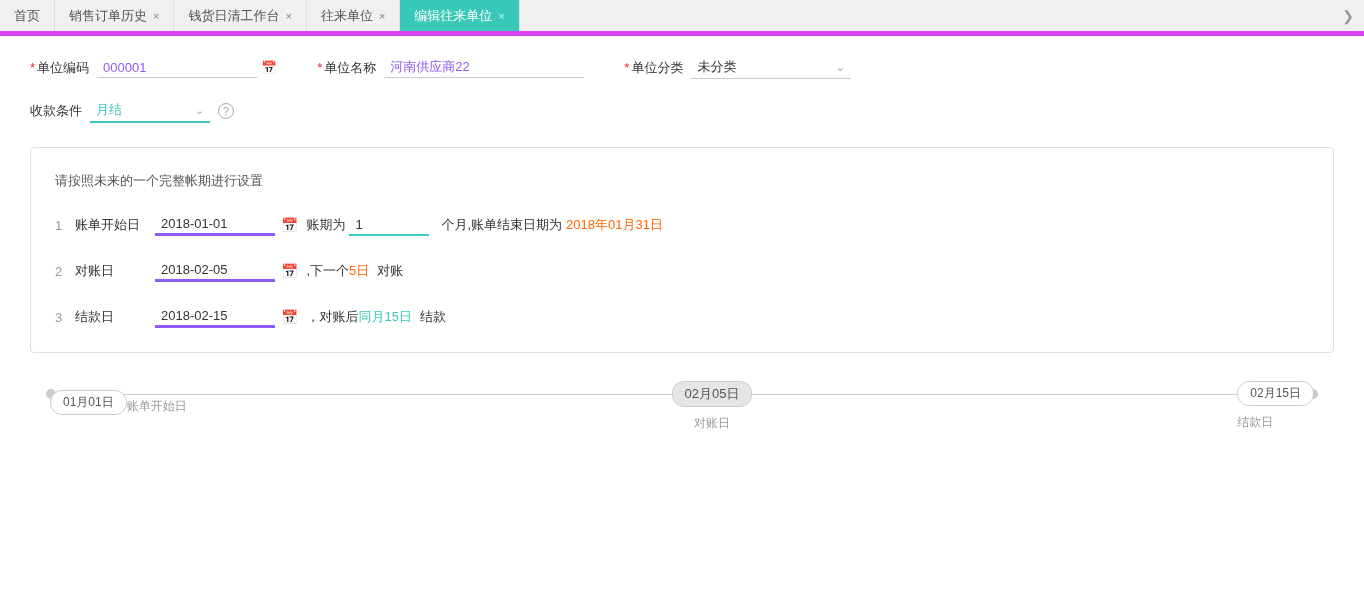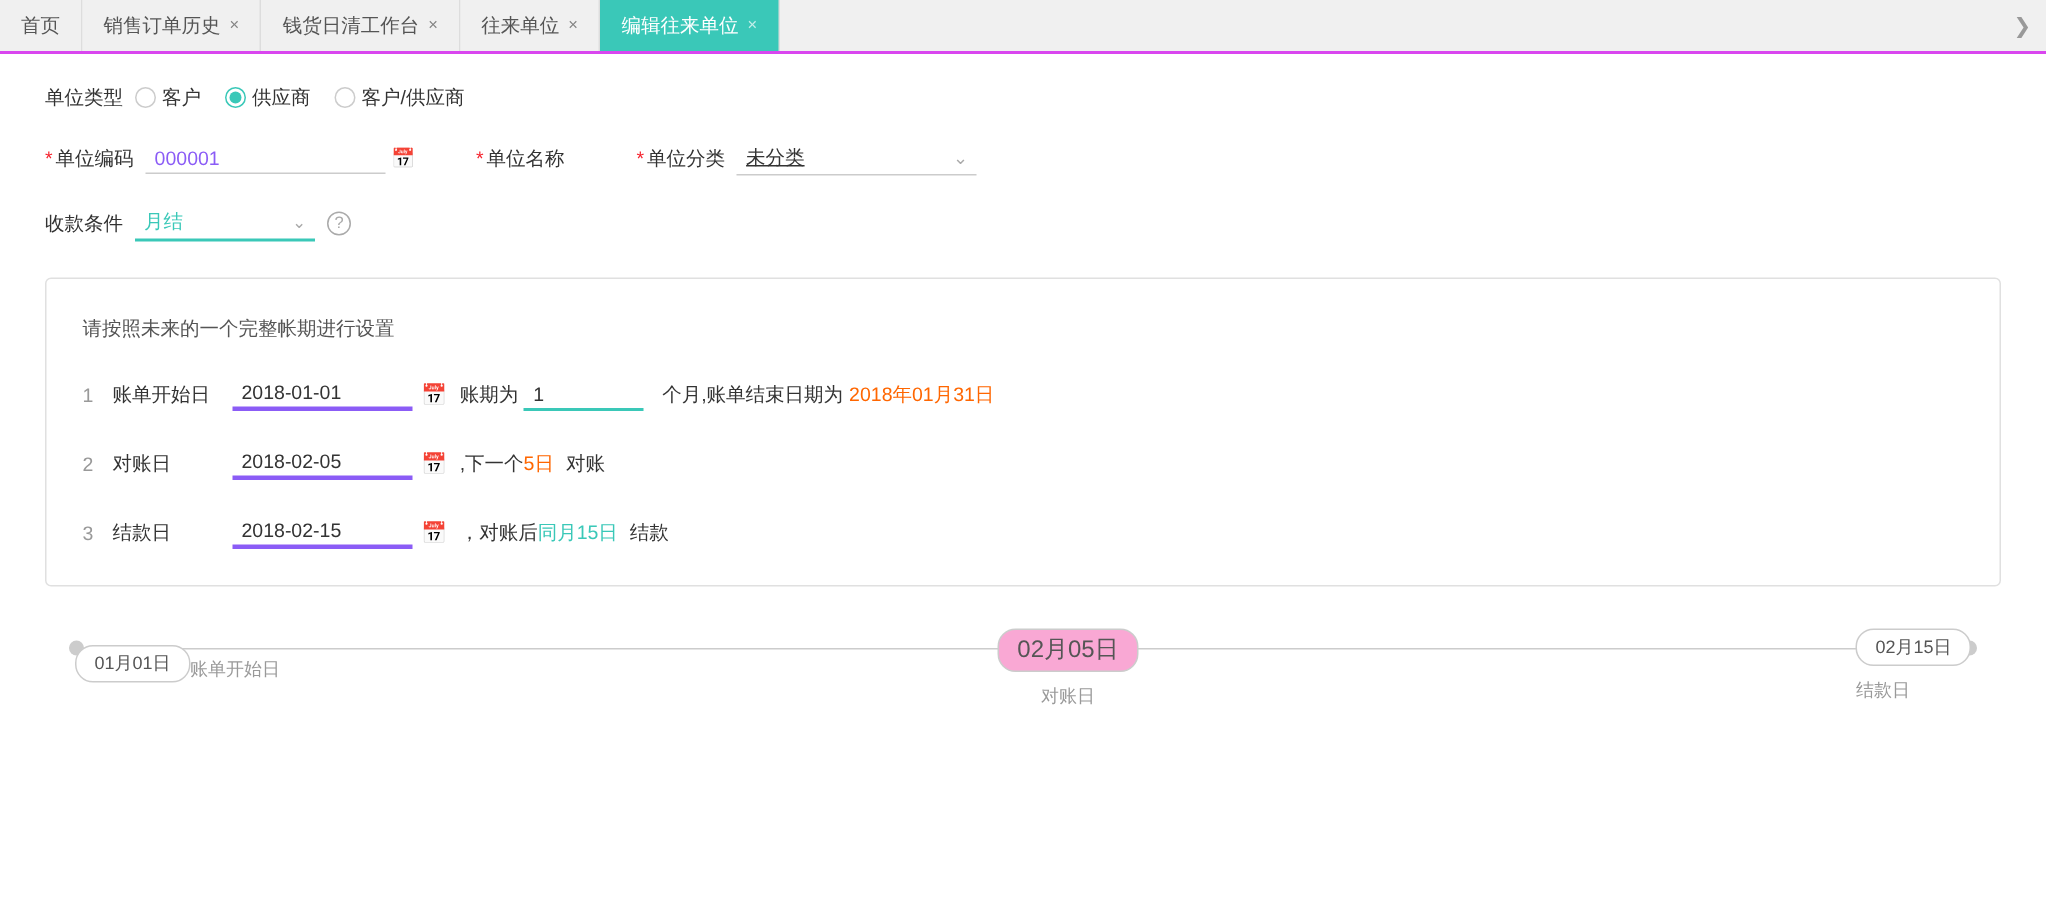--- a/index.html
+++ b/index.html
@@ -3,21 +3,21 @@
   <meta charset="utf-8">
   <style>
     * { box-sizing: border-box; margin: 0; padding: 0; }
     body { font-family: 'Microsoft YaHei', sans-serif; font-size: 13px; color: #333; background: #f5f5f5; }
 
     
     .tab-bar {
       display: flex;
       align-items: center;
       background: #f0f0f0;
-      border-bottom: 2px solid #d946ef;
+      border-bottom: 5px solid #d946ef;
       height: 36px;
       padding: 0;
     }
     .tab {
       display: flex;
       align-items: center;
       padding: 0 14px;
       height: 100%;
       cursor: pointer;
       font-size: 13px;
@@ -122,21 +122,21 @@
       margin-left: 4px;
       cursor: pointer;
     }
     .select-wrapper {
       display: flex;
       align-items: center;
       border-bottom: 1px solid #ccc;
       padding: 2px 6px;
       width: 160px;
     }
-    .select-text { flex: 1; font-size: 13px; text-decoration: underline; }
+    .select-text { flex: 1; font-size: 13px; }
     .select-arrow { color: #aaa; font-size: 12px; cursor: pointer; }
 
     
     .payment-row {
       display: flex;
       align-items: center;
       margin-bottom: 24px;
     }
     .payment-select {
       display: flex;
@@ -254,48 +254,32 @@
   </div>
   <div class="tab active">
     <span>编辑往来单位</span>
     <span class="close-btn">×</span>
   </div>
   <div class="tab-arrow">❯</div>
 </div>
 
 <div class="main-content">
 
-  <div class="form-row">
-    <span class="form-label">单位类型</span>
-    <div class="radio-group">
-      <div class="radio-item">
-        <div class="radio-circle"></div>
-        <span>客户</span>
-      </div>
-      <div class="radio-item">
-        <div class="radio-circle checked"></div>
-        <span>供应商</span>
-      </div>
-      <div class="radio-item">
-        <div class="radio-circle"></div>
-        <span>客户/供应商</span>
-      </div>
-    </div>
-  </div>
 
   <div class="form-row">
     <div class="form-field">
       <span class="required-star">*</span>
       <span class="form-label label">单位编码</span>
       <input class="form-input" type="text" value="000001" style="">
       <span class="input-icon">📅</span>
     </div>
     <div class="form-field">
       <span class="required-star">*</span>
       <span class="form-label label">单位名称</span>
+      <input class="form-input" type="text" style="width: 200px;" value="河南供应商22">
     </div>
     <div class="form-field">
       <span class="required-star">*</span>
       <span class="form-label label">单位分类</span>
       <div class="select-wrapper">
         <span class="select-text">未分类</span>
         <span class="select-arrow">⌄</span>
       </div>
     </div>
   </div>
@@ -355,21 +339,21 @@
 
     <div style="display:flex; justify-content:space-between; position:relative; z-index:1;">
 
       <div style="display:flex;flex-direction:row;align-items:center;">
         <div style="border:1px solid #ccc;border-radius:12px;padding:3px 12px;font-size:12px;color:#555;background:#fff;margin-bottom:8px;">01月01日</div>
         <span style="font-size:12px;color:#999;">账单开始日</span>
       </div>
 
 
       <div style="display:flex;flex-direction:column;align-items:center;">
-        <div style="border:1px solid #ccc;border-radius:12px;padding:3px 12px;font-size:16px;color:#555;background:#f9a8d4;margin-bottom:8px;text-align:center;">02月05日</div>
+        <div style="border:1px solid #ccc;border-radius:12px;padding:3px 12px;font-size:13px;color:#555;background:#e5e5e5;margin-bottom:8px;text-align:center;">02月05日</div>
         <span style="font-size:12px;color:#999;">对账日</span>
       </div>
 
       <div style="display:flex;flex-direction:column;">
         <div style="border:1px solid #ccc;border-radius:12px;padding:3px 12px;font-size:12px;color:#555;background:#fff;margin-bottom:8px;">02月15日</div>
         <span style="font-size:12px;color:#999;">结款日</span>
       </div>
     </div>
   </div>
 

